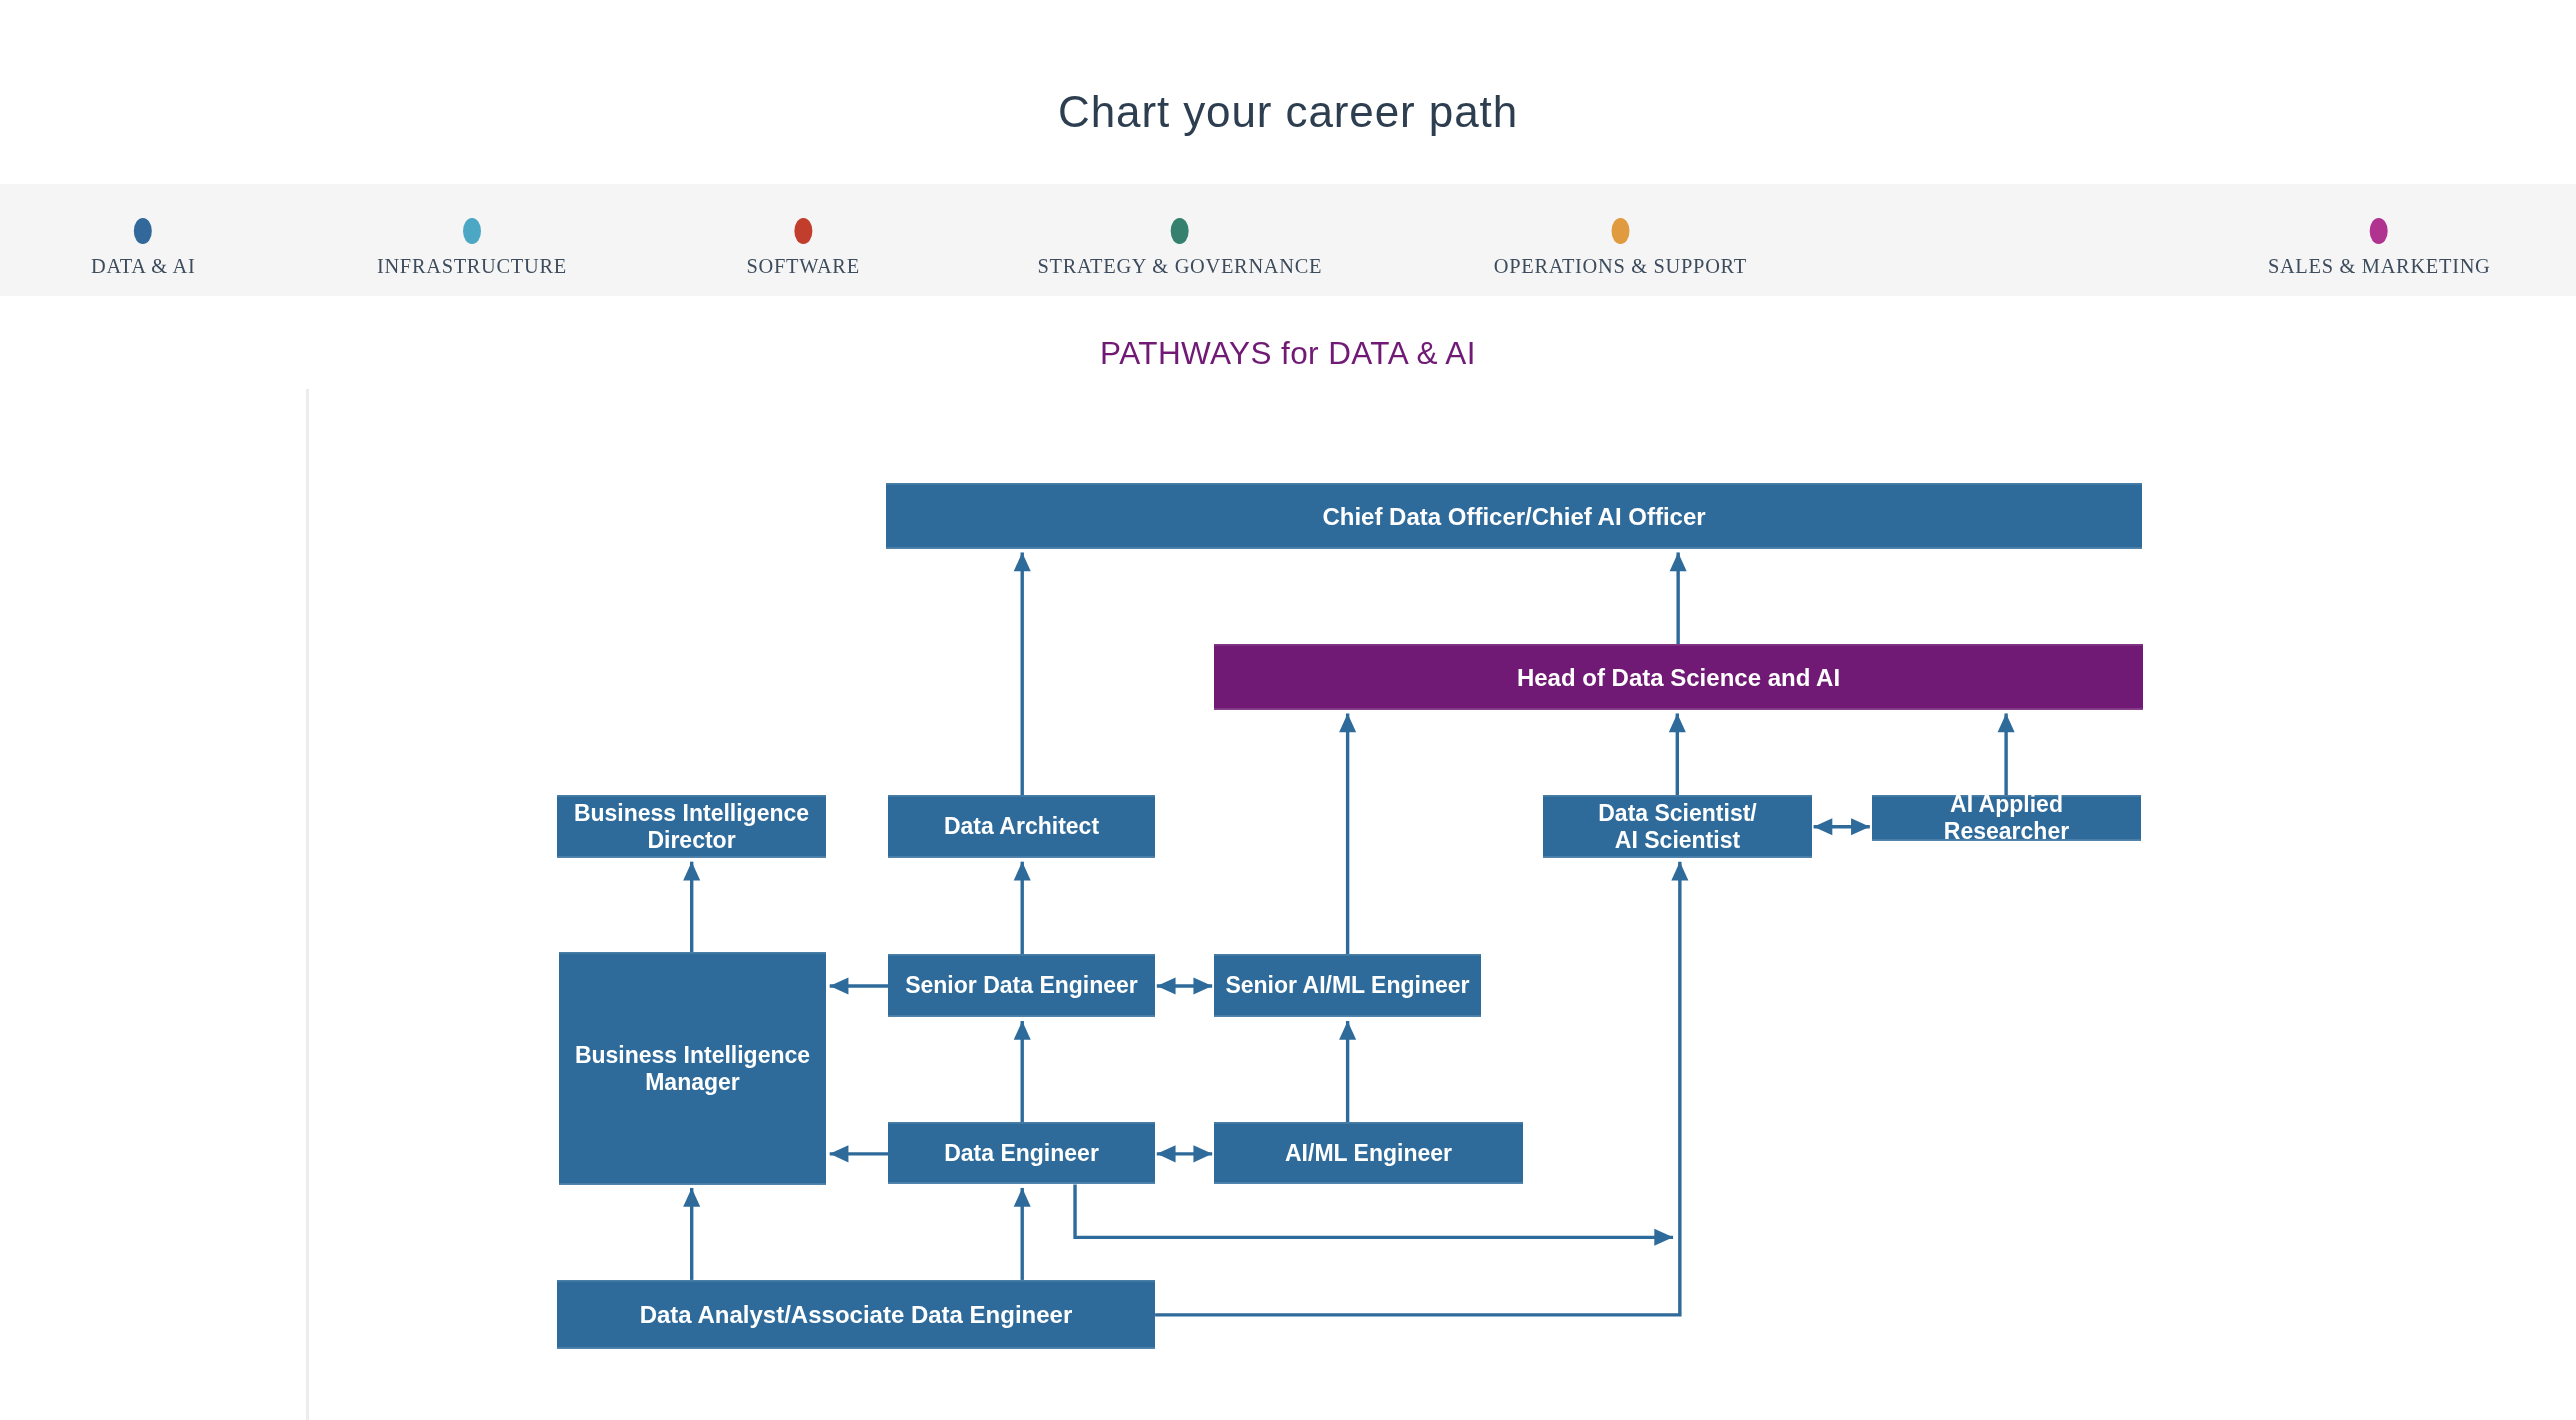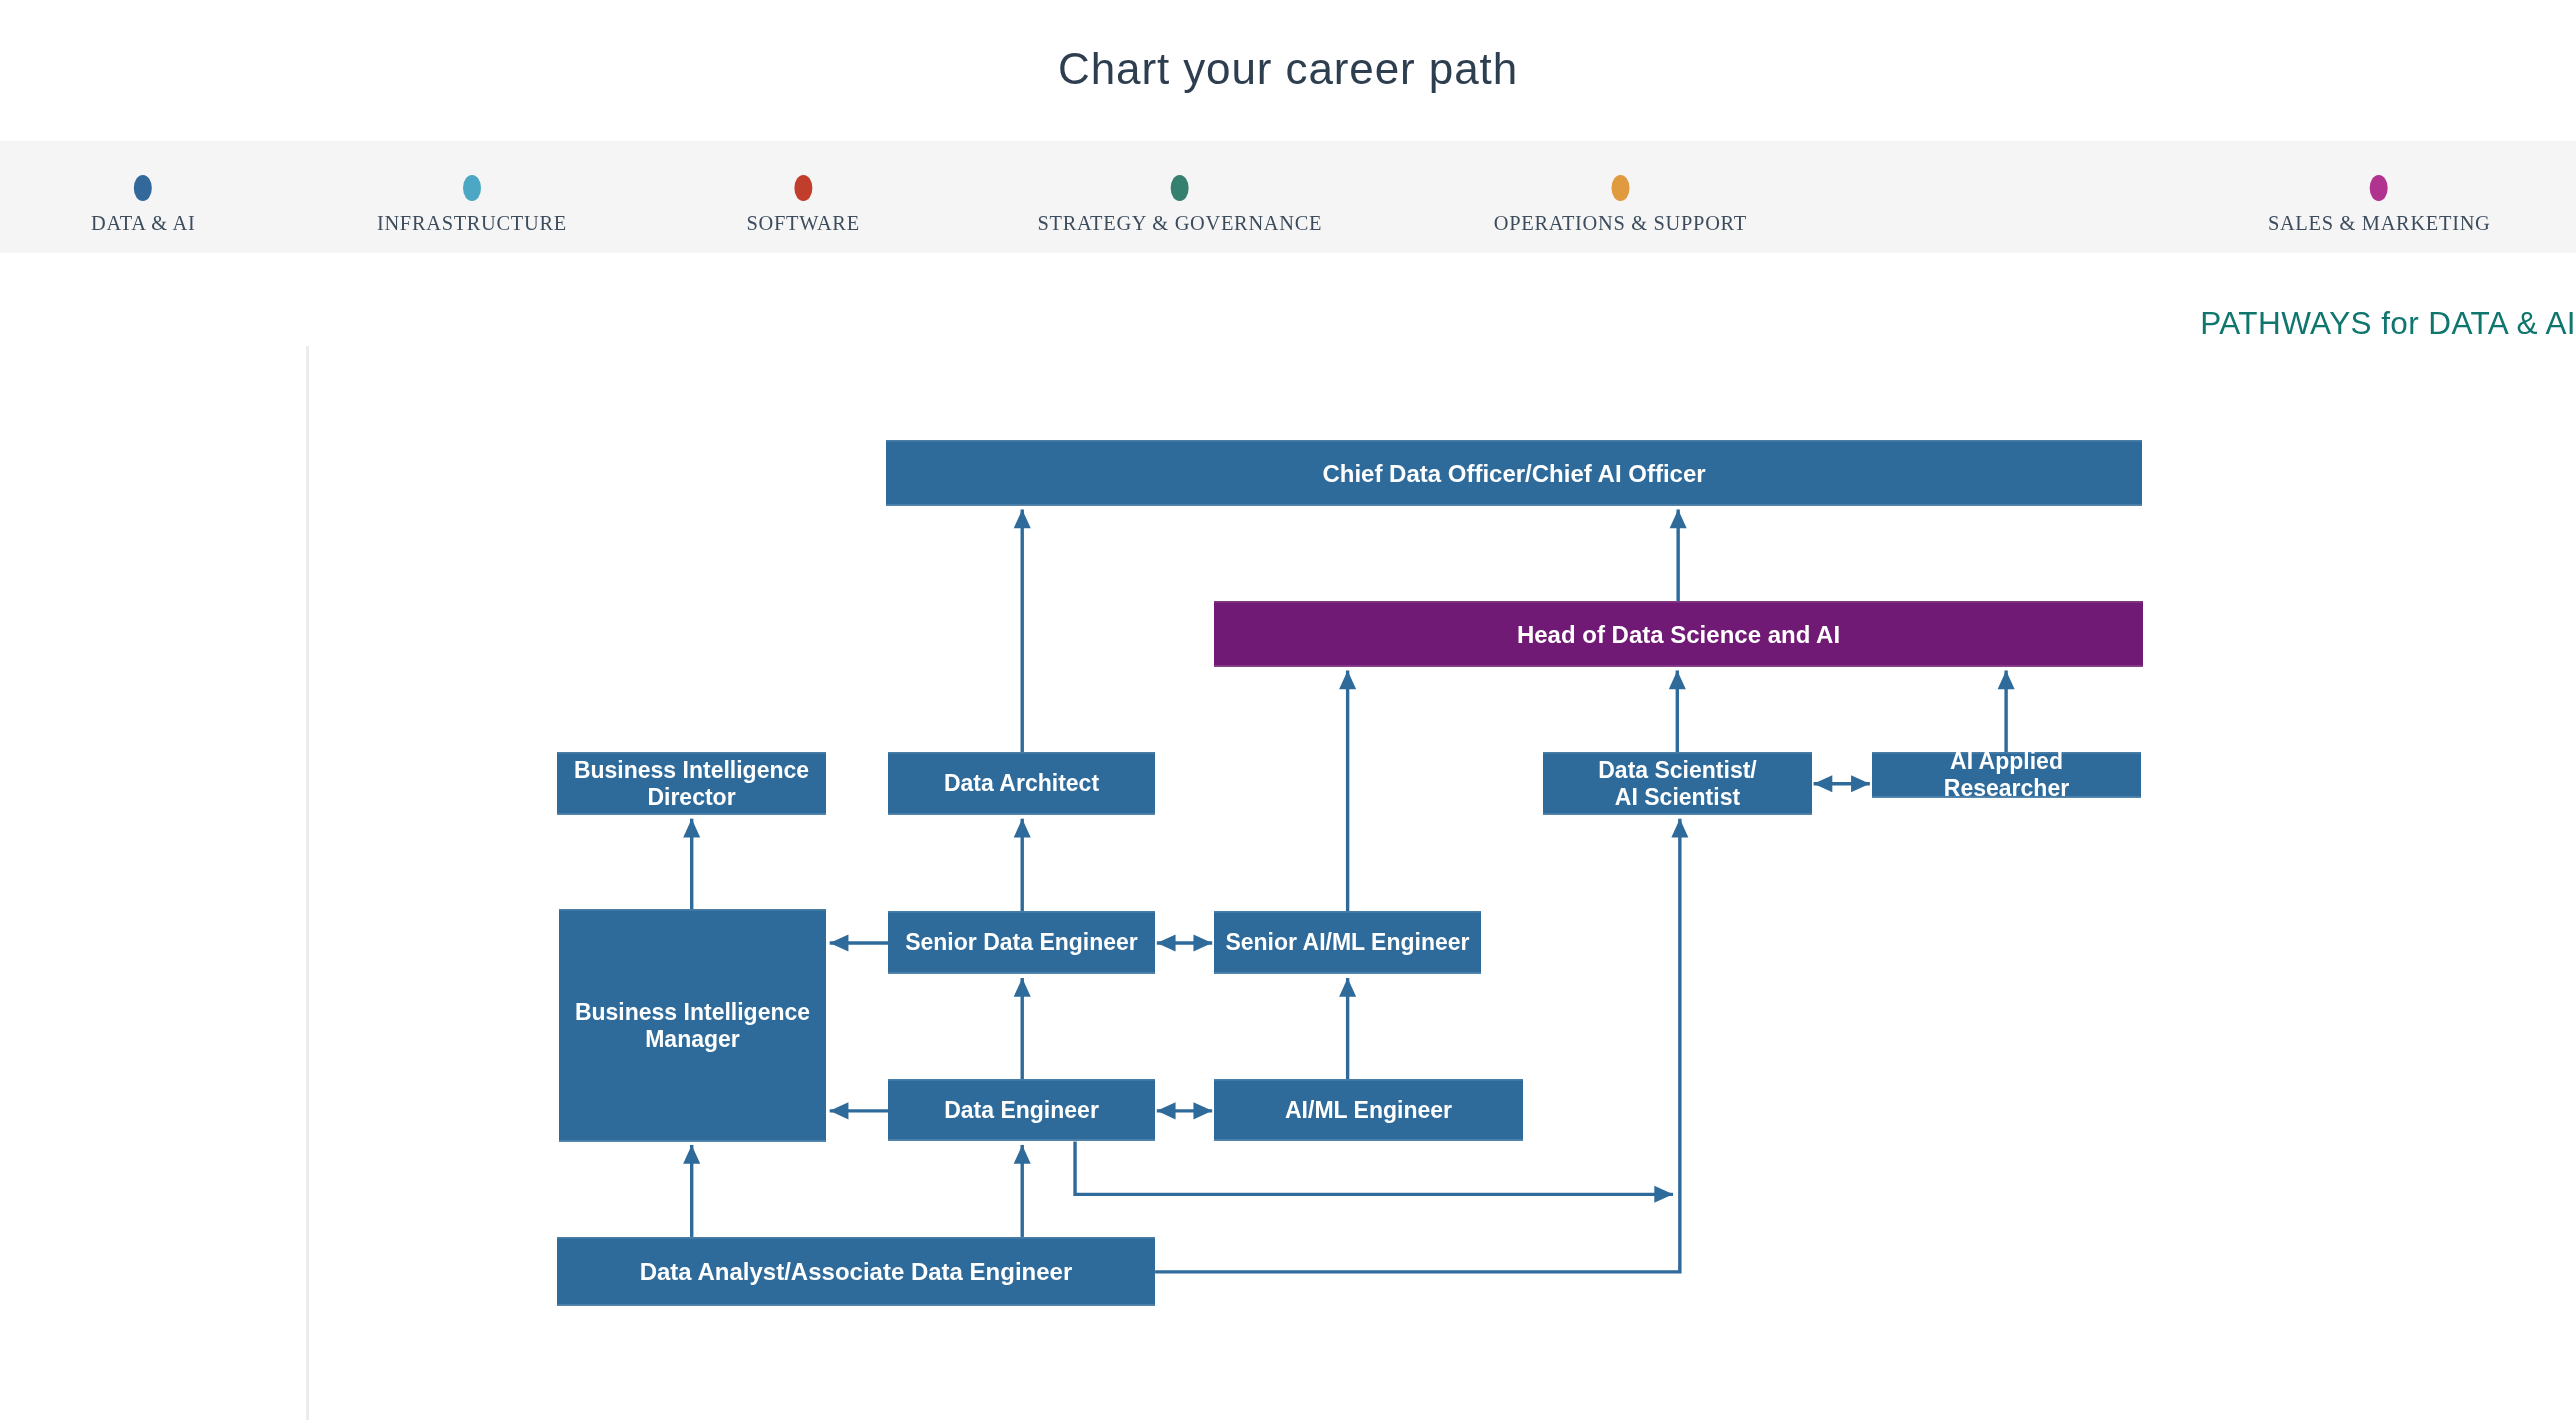--- a/index.html
+++ b/index.html
@@ -1,20 +1,20 @@
 <!DOCTYPE html>
 <html style="font-size:13.6px"><head>
 <meta charset="utf-8">
 <style>
   html, body { margin: 0; padding: 0; background: #ffffff; }
   body {
     width: 2576px; height: 1421px; overflow: hidden; position: relative;
     font-family: "Liberation Sans", sans-serif;
   }
-  .stage { position: absolute; inset: 0; }
+  .stage { position: absolute; inset: 0; margin-top: 43px; }
 
   .title {
     position: absolute; top: 44px; left: 0; width: 100%;
     text-align: center; margin: 0;
     font-size: 44px; font-weight: 500; letter-spacing: 0.9px;
     color: #2d3e50;
   }
 
   .navbar {
     position: absolute; top: 141px; left: 0; width: 100%; height: 112px;
@@ -30,24 +30,24 @@
   }
   .nav-dot {
     width: 18px; height: 26.4px; border-radius: 50%;
     margin-bottom: 10.2px;
   }
   .nav-label {
     font-size: 20.4px; color: #3d4c5c; letter-spacing: 0.7px;
   }
 
   .subtitle {
-    position: absolute; top: 305px; left: 0; width: 100%;
-    text-align: right;
+    position: absolute; top: 292px; left: 0; width: 100%;
+    text-align: center;
     font-size: 31.5px; font-weight: 400; letter-spacing: 0.4px;
-    color: #0f766e;
+    color: #701a75;
   }
 
   .divider {
     position: absolute; left: 306px; top: 346px; width: 2.6px; height: 1075px;
     background: #ececec;
   }
 
   .diagram { position: absolute; inset: 0; }
   #edges { position: absolute; left: 0; top: 0; }
 

